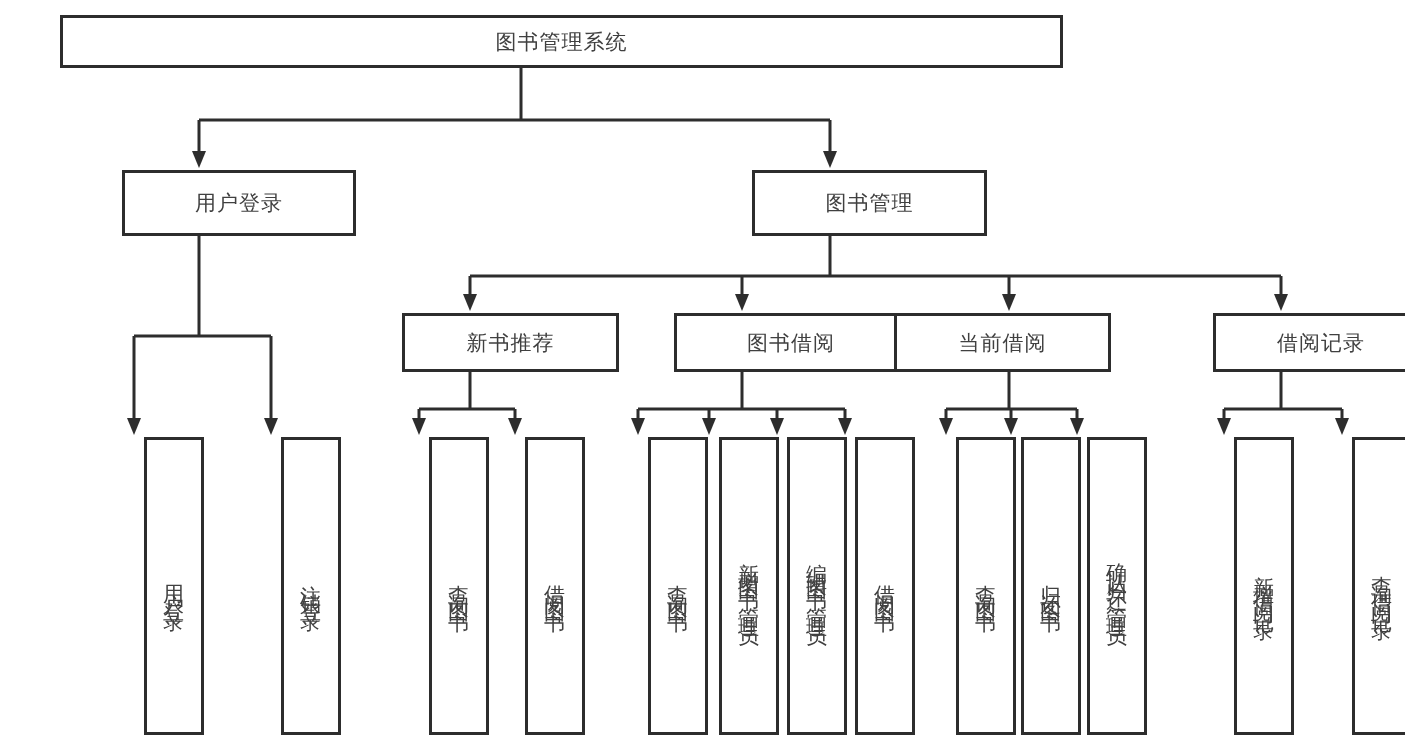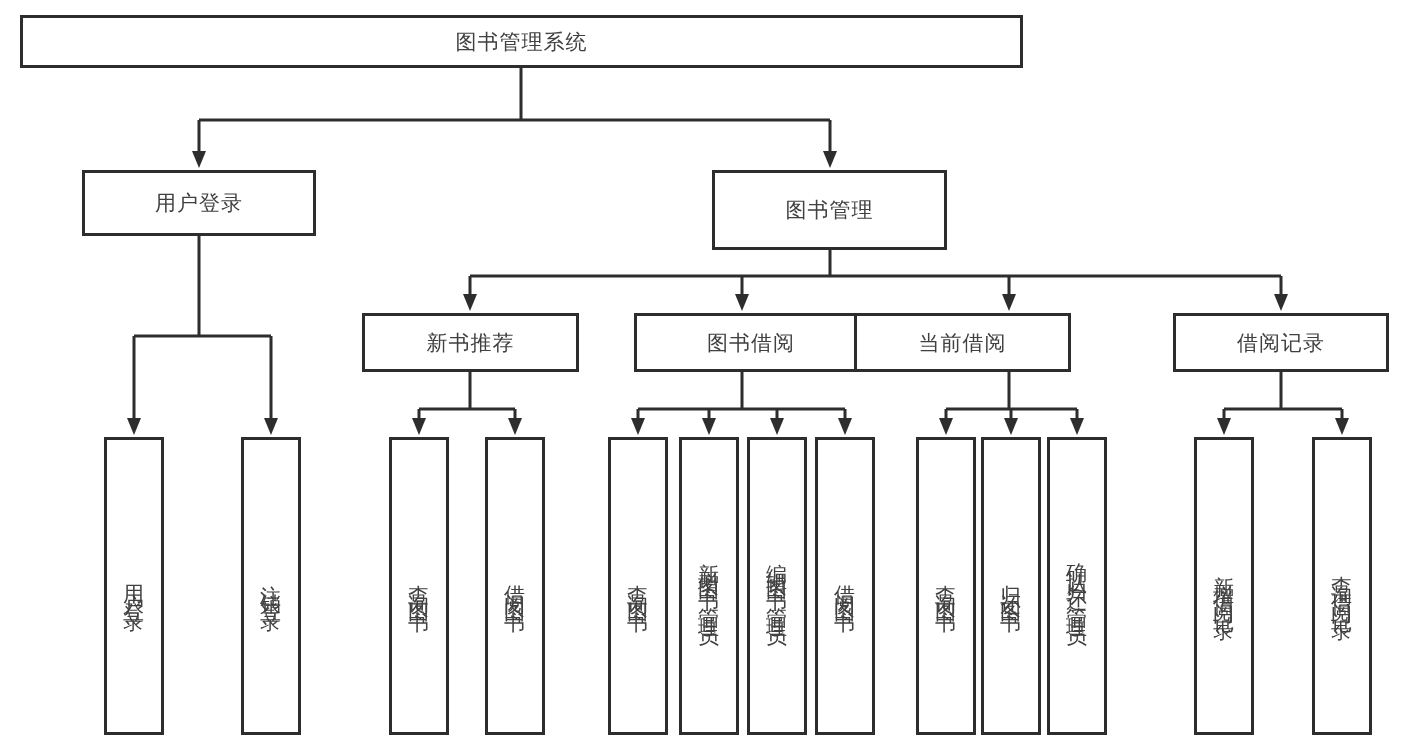--- a/index.html
+++ b/index.html
@@ -12,20 +12,21 @@
   }
   .wires{position:absolute;left:0;top:0;z-index:0;}
   .node{
     position:absolute;z-index:1;
     box-sizing:border-box;
     border:3px solid #2d2d2d;
     background:#ffffff;
     display:flex;align-items:center;justify-content:center;
     color:#404040;font-size:21px;
     text-align:center;
+    margin-left:40px;
   }
   .node.h span{white-space:nowrap;letter-spacing:1px;}
   .node.v span{
     writing-mode:vertical-rl;
     text-orientation:mixed;
     letter-spacing:9px;
     white-space:nowrap;
     line-height:1;
   }
   .watermark{
@@ -81,21 +82,21 @@
     </g>
   </svg>
 
   <div class="node h" style="left:20px;top:15px;width:1003px;height:53px;">
     <span>图书管理系统</span>
   </div>
 
   <div class="node h" style="left:82px;top:170px;width:234px;height:66px;">
     <span>用户登录</span>
   </div>
-  <div class="node h" style="left:712px;top:170px;width:235px;height:80px;">
+  <div class="node h" style="left:712px;top:170px;width:235px;height:66px;">
     <span>图书管理</span>
   </div>
 
   <div class="node h" style="left:362px;top:313px;width:217px;height:59px;align-items:center;">
     <span>新书推荐</span>
   </div>
   <div class="node h" style="left:634px;top:313px;width:234px;height:59px;">
     <span>图书借阅</span>
   </div>
   <div class="node h" style="left:854px;top:313px;width:217px;height:59px;">

